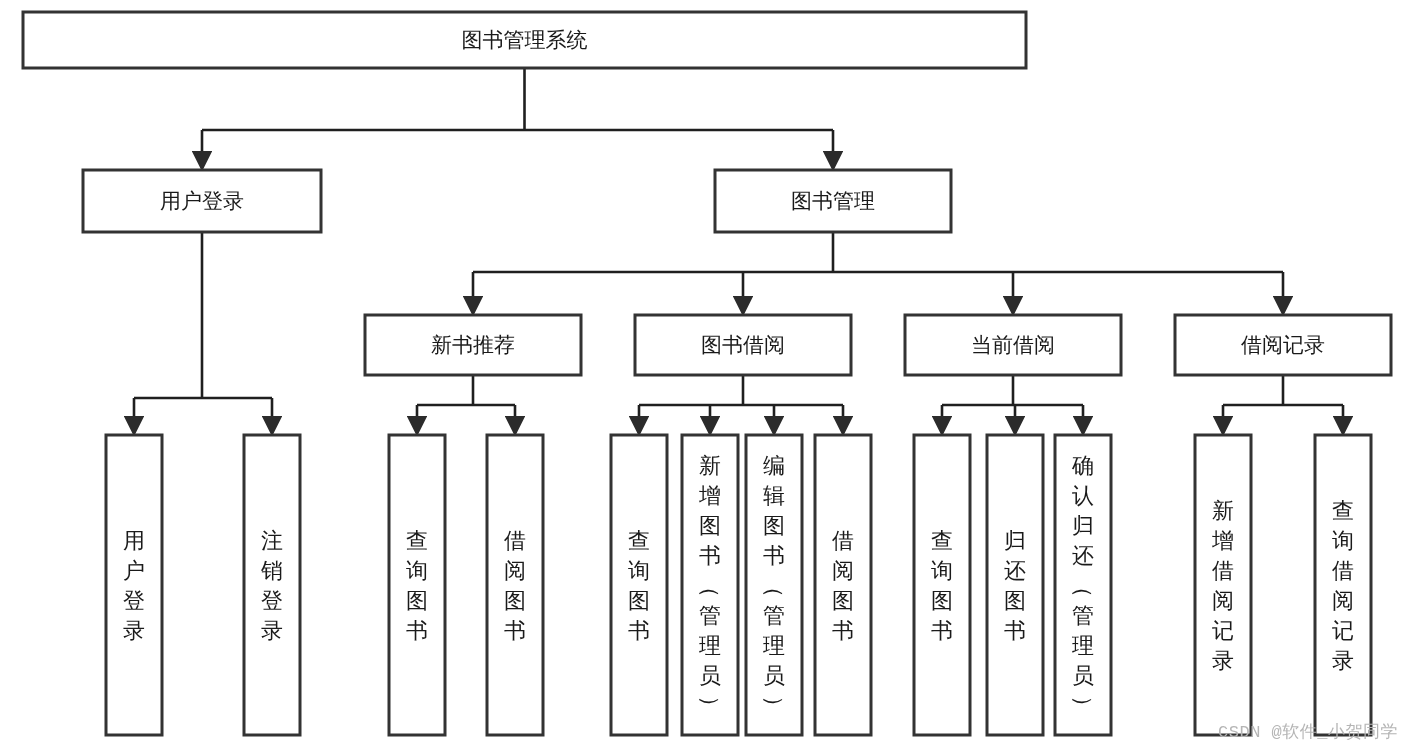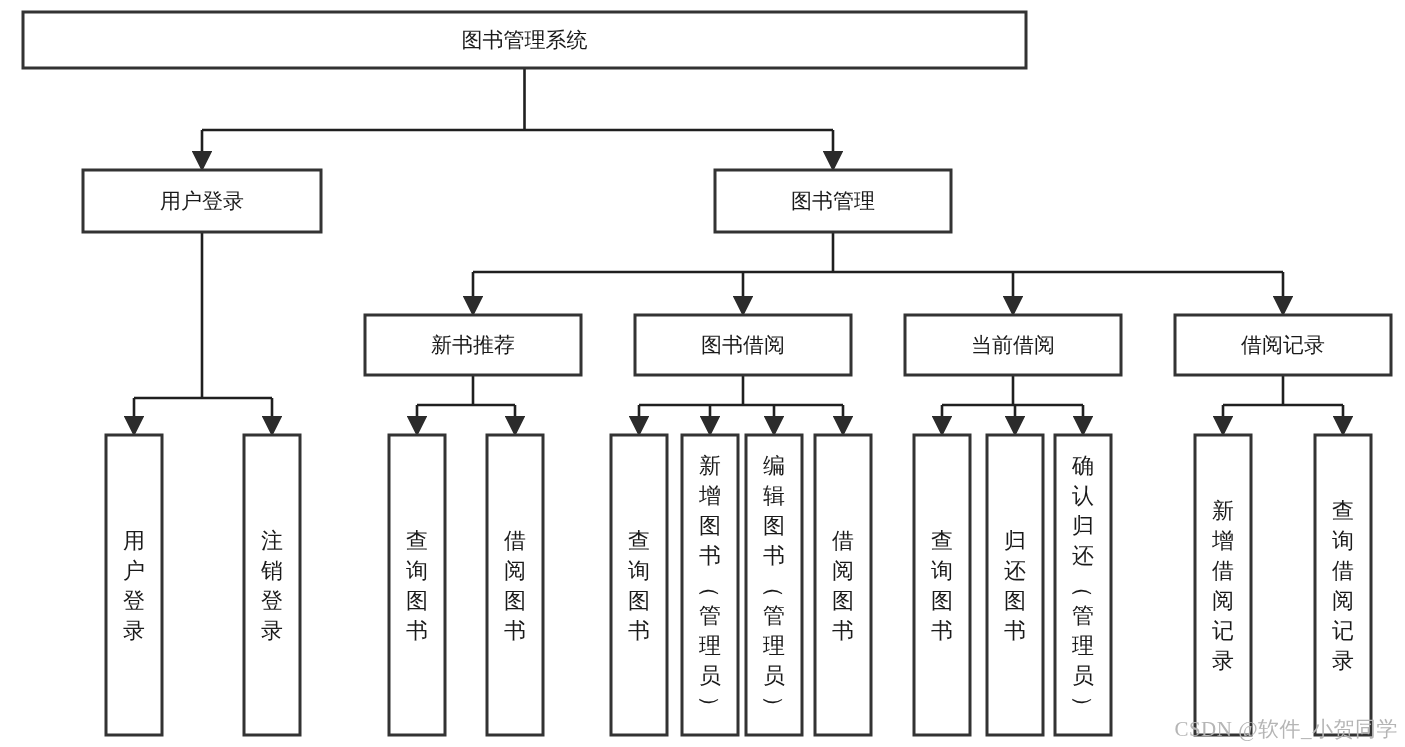--- a/index.html
+++ b/index.html
@@ -49,22 +49,22 @@
     fill: none;
   }
   .arrow-head {
     fill: #2b2b2b;
     stroke: none;
   }
   .watermark {
     position: absolute;
     right: 10px;
     bottom: 4px;
-    font-family: Liberation Serif, serif;
-    font-size: 21px;
+    font-family: Liberation Mono, monospace;
+    font-size: 17px;
     color: #b5b5b5;
     letter-spacing: 0.5px;
     white-space: nowrap;
     pointer-events: none;
   }
 </style>
 </head>
 <body>
 
 <div id="diagram-root">

